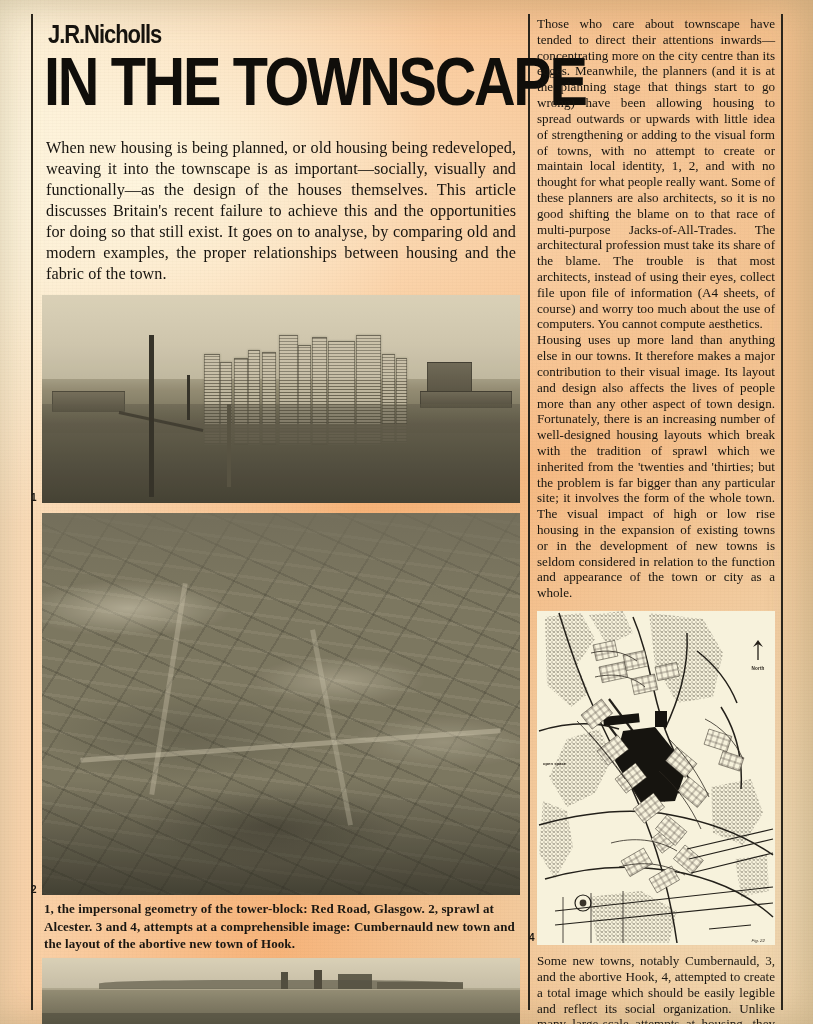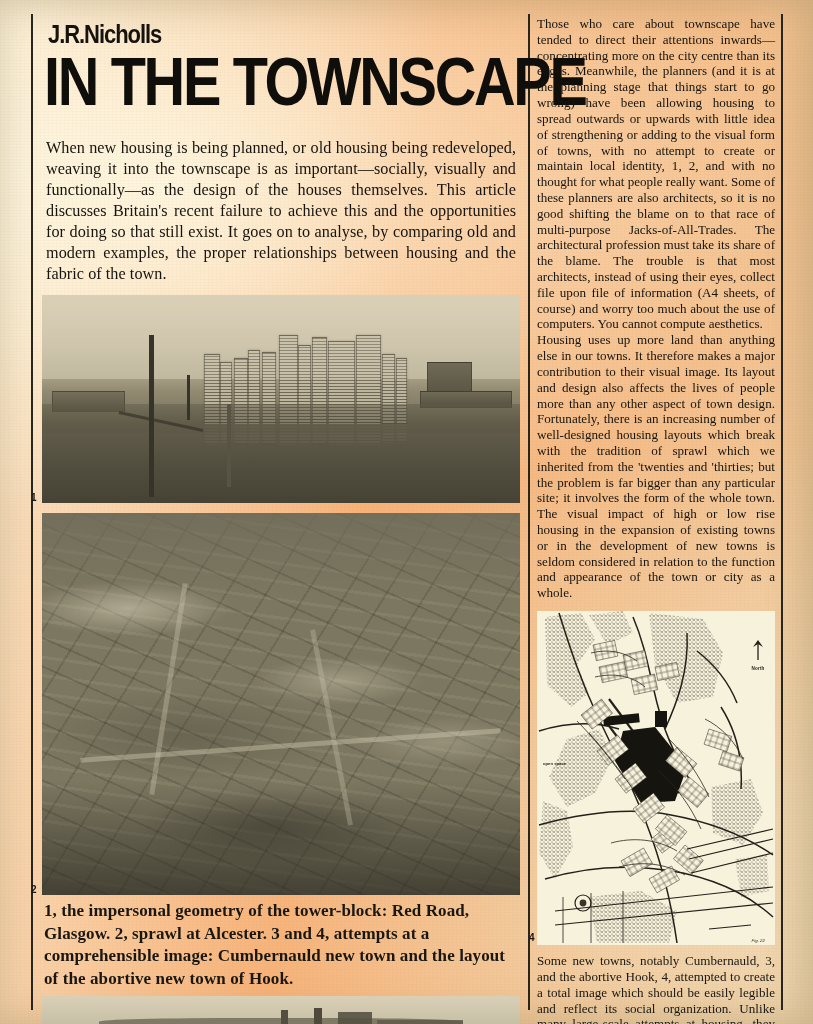--- a/index.html
+++ b/index.html
@@ -144,21 +144,21 @@
   }
 
   
   .photo3 { height: 100px;
     background: linear-gradient(180deg,#cfcab5 0%, #c3beaa 22%, #a29d85 34%, #7e7a62 56%, #62604a 80%, #55523f 100%);
   }
 
   .caption {
     font-family: "Liberation Serif", serif;
     font-weight: 700;
-    font-size: 17px;
+    font-size: 13px;
     line-height: 1.32;
     margin: 5px 2px 6px 2px;
     color: #1a1712;
     letter-spacing: 0.1px;
   }
 
   
   .col-right {
     position: absolute;
     left: 537px;

